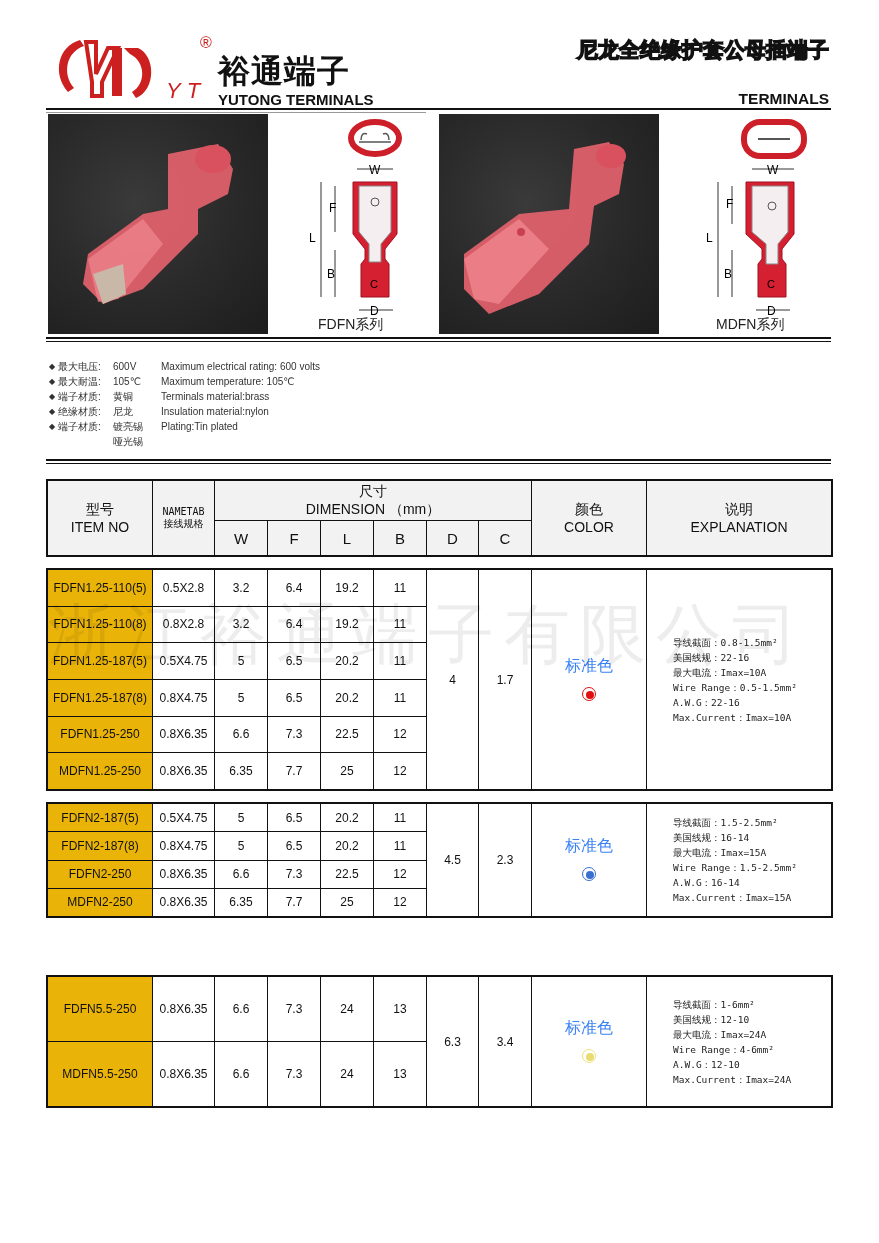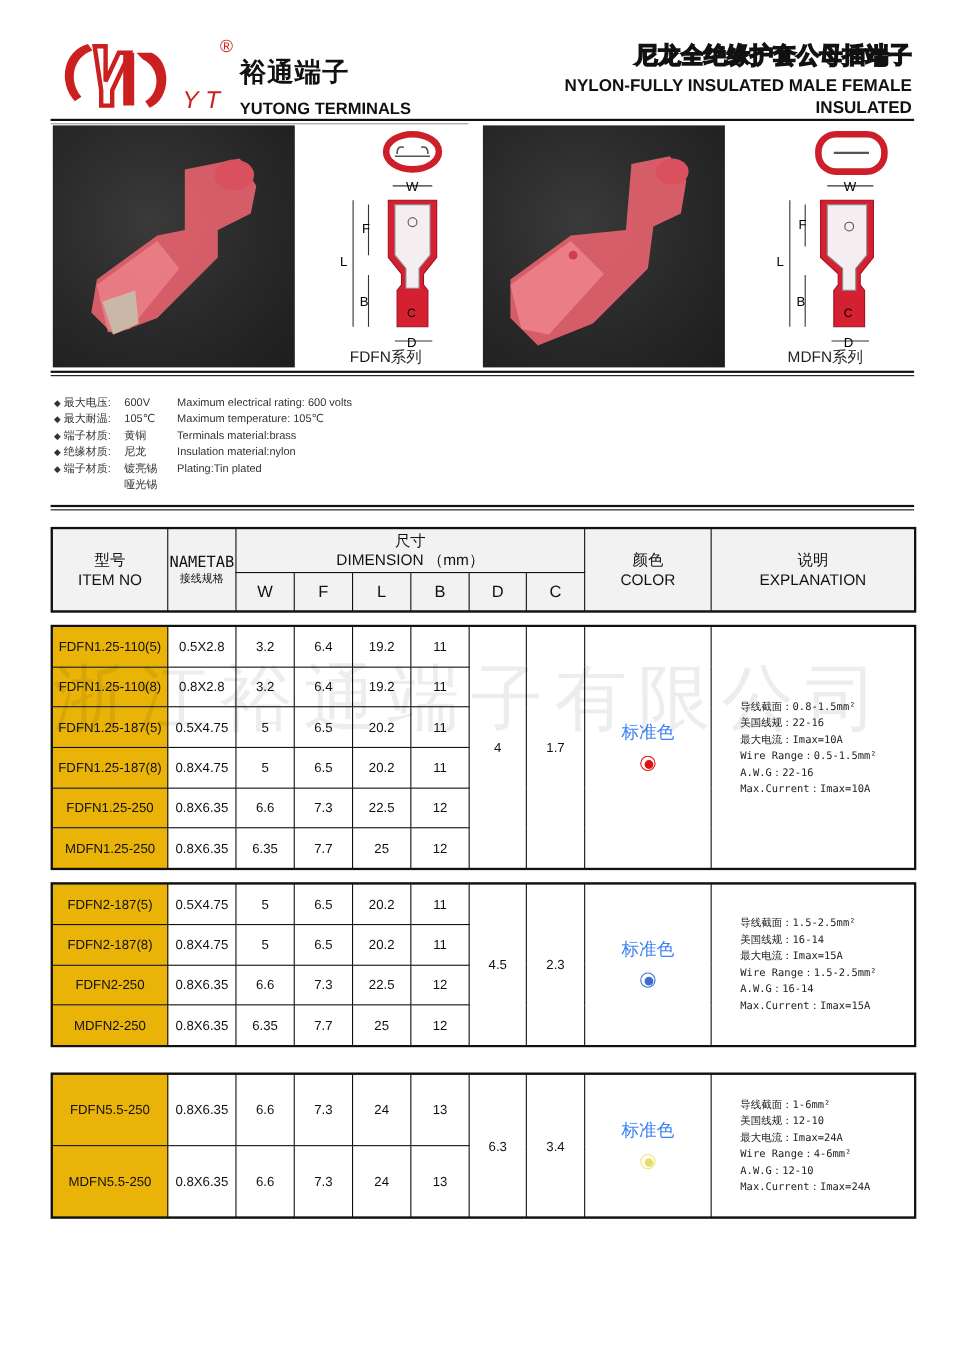--- a/index.html
+++ b/index.html
@@ -3,21 +3,21 @@
 <meta charset="utf-8">
 <style>
   * { box-sizing: border-box; margin: 0; padding: 0; }
   body { width: 879px; height: 1243px; background: #ffffff; position: relative; font-family: "Liberation Sans", "DejaVu Sans", sans-serif; color: #111; overflow: hidden; }
 
   
   .header { position: absolute; left: 46px; top: 30px; width: 785px; height: 80px; }
   .logo { position: absolute; left: 4px; top: 4px; width: 112px; height: 70px; }
   .reg { position: absolute; left: 154px; top: 4px; font-size: 16px; color: #cc1f1f; }
   .yt { position: absolute; left: 120px; top: 48px; font-size: 22px; color: #cc1f1f; letter-spacing: 6px; font-style: italic; }
-  .brand-cn { position: absolute; left: 172px; top: 20px; font-size: 24px; font-weight: bold; color: #111; letter-spacing: 1px; font-family: "DejaVu Sans", sans-serif; }
+  .brand-cn { position: absolute; left: 172px; top: 20px; font-size: 32px; font-weight: bold; color: #111; letter-spacing: 1px; font-family: "DejaVu Sans", sans-serif; }
   .brand-en { position: absolute; left: 172px; top: 61px; font-size: 15px; font-weight: bold; color: #111; }
   .title-cn { position: absolute; right: 2px; top: 6px; font-size: 21px; font-weight: bold; color: #fff; -webkit-text-stroke: 1.4px #111; letter-spacing: 0px; font-family: "DejaVu Sans", sans-serif; }
   .title-en1 { position: absolute; right: 2px; top: 40px; font-size: 15.5px; font-weight: bold; }
   .title-en2 { position: absolute; right: 2px; top: 60px; font-size: 15.5px; font-weight: bold; }
   .rule-double { position: absolute; left: 46px; width: 785px; border-top: 2.5px solid #111; }
   .rule-thin { position: absolute; left: 46px; width: 785px; border-top: 1px solid #111; }
 
   
   .photo { position: absolute; top: 114px; width: 220px; height: 220px; background: radial-gradient(ellipse at 40% 40%, #3a3a3a 0%, #2a2a2a 50%, #1d1d1d 100%); overflow: hidden; }
   .photo svg { position: absolute; left: 0; top: 0; }
@@ -58,22 +58,21 @@
   <svg class="logo" viewBox="0 0 112 70">
     <path d="M30 6 C8 12 2 40 18 58 L24 54 C12 40 16 18 34 12 Z" fill="#cc1f1f"></path>
     <path d="M36 8 L46 8 L46 40 L58 14 L68 14 L52 48 L52 62 L42 62 L42 48 Z" fill="none" stroke="#cc1f1f" stroke-width="4"></path>
     <path d="M62 14 L72 14 L72 62 L62 62 Z M74 14 L88 14 C106 22 106 56 86 64 L82 58 C96 50 96 28 80 20 Z" fill="#cc1f1f"></path>
   </svg>
   <span class="reg">®</span>
   <span class="yt">YT</span>
   <span class="brand-cn">裕通端子</span>
   <span class="brand-en">YUTONG TERMINALS</span>
   <span class="title-cn">尼龙全绝缘护套公母插端子</span>
-  <span class="title-en1">NYLON-FULLY INSULATED MALE FEMALE</span>
-  <span class="title-en2">INSULATED</span>
+  <span class="title-en2">TERMINALS</span>
 </div>
 <div class="rule-double" style="top:108px"></div>
 <div class="rule-thin" style="top:112px; width:380px; border-color:#999"></div>
 
 <div class="photo" style="left:48px">
   <svg width="220" height="220" viewBox="0 0 220 220">
     <path d="M120 40 L170 30 L185 55 L180 80 L150 95 L150 120 L95 175 L55 190 L35 170 L40 140 L95 100 L120 95 Z" fill="#e8636e" opacity="0.9"></path>
     <path d="M40 145 L95 105 L115 130 L70 185 L50 188 Z" fill="#f08890" opacity="0.7"></path>
     <path d="M45 160 L75 150 L78 180 L55 190 Z" fill="#c9b7a8"></path>
     <ellipse cx="165" cy="45" rx="18" ry="14" fill="#d9505e"></ellipse>
@@ -191,21 +190,21 @@
       <col style="width:115px">
       <col style="width:185px">
     </colgroup>
   <tbody>
       <tr style="height:40px">
     <th rowspan="2">
           <div>型号</div>
           <div>ITEM NO</div>
         </th>
     <th rowspan="2">
-          <div style="font-family:'DejaVu Sans Mono',monospace;font-size:14px">NAMETAB</div>
+          <div style="font-family:'DejaVu Sans Mono',monospace;font-size:10px">NAMETAB</div>
           <div style="font-size:10px">接线规格</div>
         </th>
     <th colspan="6">
           <div>尺寸</div>
           <div>DIMENSION （mm）</div>
         </th>
     <th rowspan="2">
           <div>颜色</div>
           <div>COLOR</div>
         </th>
@@ -294,21 +293,21 @@
         <td class="col-item">MDFN1.25-250</td>
         <td>0.8X6.35</td>
         <td>6.35</td>
         <td>7.7</td>
         <td>25</td>
         <td>12</td>
       </tr>
 </tbody>
   </table>
 
-<table class="frame" style="top:803px; height:148px">
+<table class="frame" style="top:803px; height:114px">
   <colgroup>
       <col style="width:105px">
       <col style="width:62px">
       <col style="width:53px">
       <col style="width:53px">
       <col style="width:53px">
       <col style="width:53px">
       <col style="width:52px">
       <col style="width:53px">
       <col style="width:115px">

